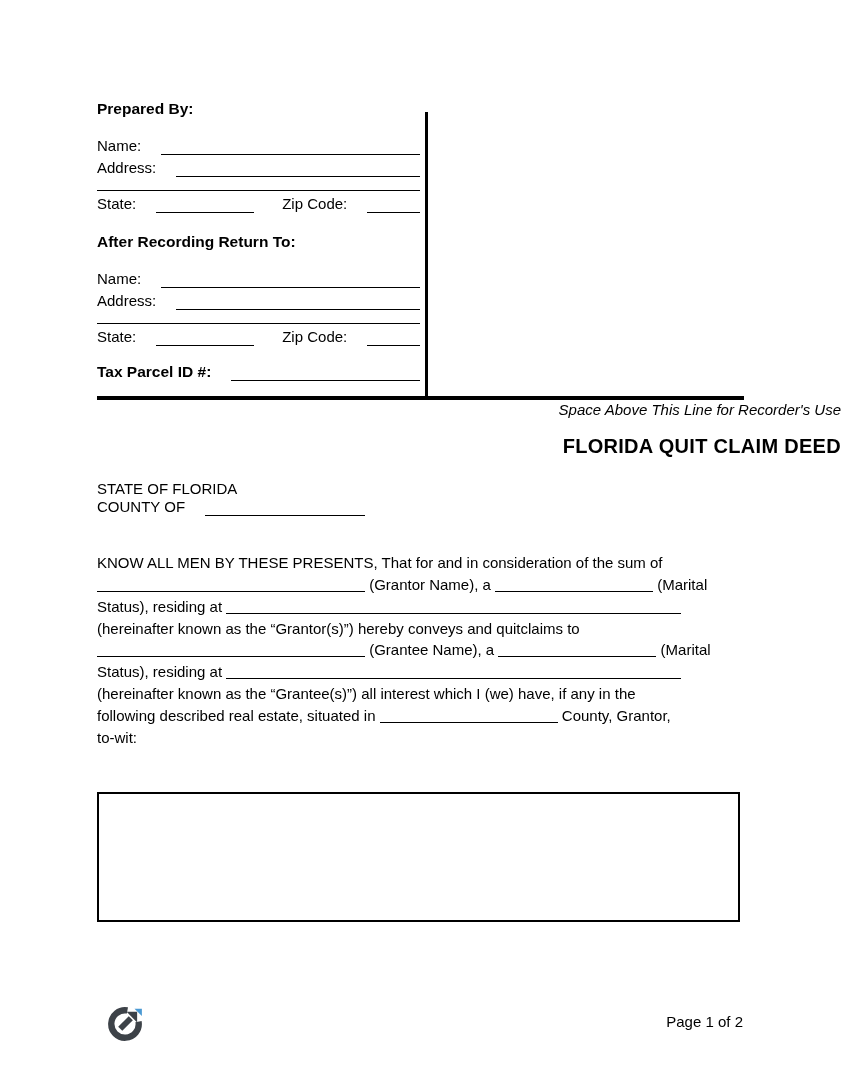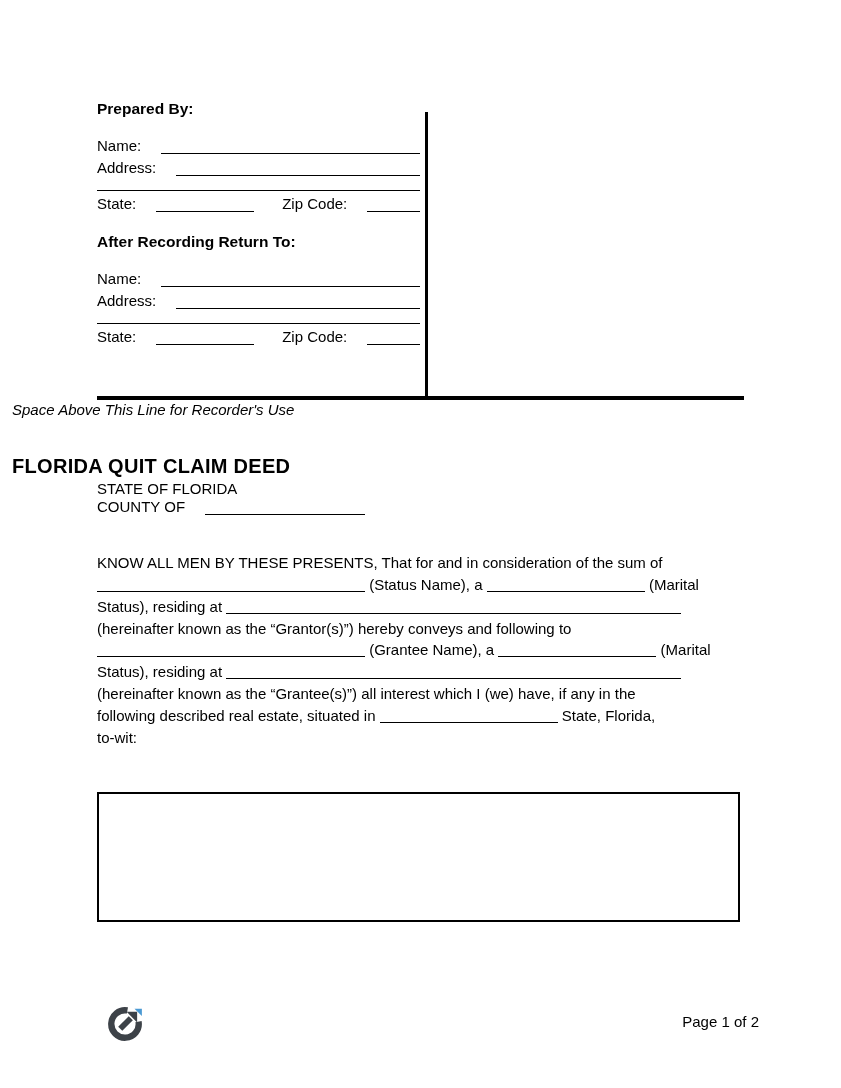--- a/index.html
+++ b/index.html
@@ -3,35 +3,35 @@
 <meta charset="utf-8">
 <style>
   html,body { margin:0; padding:0; background:#ffffff; }
   .page {
     position:relative; width:841px; height:1088px; background:#ffffff;
     font-family:"Liberation Sans", sans-serif; color:#000; overflow:hidden;
   }
   .abs { position:absolute; }
   .bold { font-weight:bold; font-size:15.5px; }
   .txt { font-size:15px; }
-  .row { display:flex; align-items:flex-end; gap:20px; height:17px; font-size:15px; }
+  .row { display:flex; align-items:flex-start; gap:20px; height:17px; font-size:15px; }
   .lab { white-space:nowrap; }
   .blank { border-bottom:1.5px solid #000; }
   .grow { flex:1 1 auto; height:100%; }
   .bfix { height:100%; }
   .vline { background:#000; }
   .hrule { background:#000; }
-  .center { left:12px; right:0; text-align:left; }
+  .center { left:12px; right:0; text-align:right; }
   .italic { font-style:italic; }
   .body-par { font-size:15px; }
   .bline { height:21.85px; white-space:nowrap; }
   .ib { display:inline-block; height:15px; vertical-align:-2px; border-bottom:1.5px solid #000; }
   .legal-box { border:2px solid #000; background:#fff; }
   .note { font-weight:bold; font-style:italic; font-size:15px; }
-  .title { font-weight:bold; font-size:20px; letter-spacing:0.3px;margin-top:20px; }
+  .title { font-weight:bold; font-size:20px; letter-spacing:0.3px; }
   .footer-label { font-size:15px; }
 </style>
 </head>
 <body>
 
 <div class="page">
 
   <div class="abs bold" style="left:97px;top:100px">Prepared By:</div>
 
   <div class="abs row" style="left:97px;top:137px;width:323px">
@@ -67,51 +67,55 @@
 
   <div class="abs blank" style="left:97px;top:309px;width:323px;height:14px"></div>
 
   <div class="abs row" style="left:97px;top:328px;width:323px">
     <span class="lab">State:</span>
     <span class="blank bfix" style="width:98px"></span>
     <span class="lab" style="margin-left:8px">Zip Code:</span>
     <span class="blank grow"></span>
   </div>
 
+  <div class="abs row" style="left:97px;top:363px;width:323px">
+    <span class="lab bold" style="font-size:15.5px">Tax Parcel ID #:</span>
+    <span class="blank bfix" style="width:215px"></span>
+  </div>
 
   <div class="abs vline" style="left:425px;top:112px;width:3px;height:284px"></div>
   <div class="abs hrule" style="left:97px;top:396px;width:647px;height:4px"></div>
 
   <div class="abs center italic txt" style="top:401px">Space Above This Line for Recorder's Use</div>
 
   <div class="abs center title" style="top:435px">FLORIDA QUIT CLAIM DEED</div>
 
   <div class="abs txt" style="left:97px;top:480px">STATE OF FLORIDA</div>
   <div class="abs row" style="left:97px;top:498px;width:268px">
     <span class="lab">COUNTY OF </span>
     <span class="blank grow"></span>
   </div>
 
   <div class="abs body-par" style="left:97px;top:554px;width:647px">
     <div class="bline"><span>KNOW ALL MEN BY THESE PRESENTS, That for and in consideration of the sum of</span></div>
-    <div class="bline"><span class="ib" style="width:268px"></span><span> (Status Name), a </span><span class="ib" style="width:158px"></span><span> (Marital</span></div>
+    <div class="bline"><span class="ib" style="width:268px"></span><span> (Grantor Name), a </span><span class="ib" style="width:158px"></span><span> (Marital</span></div>
     <div class="bline"><span>Status), residing at </span><span class="ib" style="width:455px"></span></div>
-    <div class="bline"><span>(hereinafter known as the “Grantor(s)”) hereby conveys and following to</span></div>
+    <div class="bline"><span>(hereinafter known as the “Grantor(s)”) hereby conveys and quitclaims to</span></div>
     <div class="bline"><span class="ib" style="width:268px"></span><span> (Grantee Name), a </span><span class="ib" style="width:158px"></span><span> (Marital</span></div>
     <div class="bline"><span>Status), residing at </span><span class="ib" style="width:455px"></span></div>
     <div class="bline"><span>(hereinafter known as the “Grantee(s)”) all interest which I (we) have, if any in the</span></div>
-    <div class="bline"><span>following described real estate, situated in </span><span class="ib" style="width:178px"></span><span> State, Florida,</span></div>
+    <div class="bline"><span>following described real estate, situated in </span><span class="ib" style="width:178px"></span><span> County, Grantor,</span></div>
     <div class="bline"><span>to-wit:</span></div>
   </div>
 
   <div class="abs legal-box" style="left:97px;top:792px;width:639px;height:126px"></div>
 
   <div class="abs" style="left:106px;top:1005px;width:38px;height:38px">
     <svg width="38" height="38" viewBox="0 0 36 36">
       <path d="M20.3 5.2 A13 13 0 1 0 30.8 15.7" fill="none" stroke="#3d4248" stroke-width="6"></path>
       <polygon points="27,3.5 34,3.5 34,10.5" fill="#4a99d3"></polygon>
       <line x1="13.5" y1="22.5" x2="23.5" y2="12.5" stroke="#3d4248" stroke-width="5.5"></line>
       <polygon points="29.5,6.5 19.5,6.5 29.5,16.5" fill="#3d4248"></polygon>
     </svg>
   </div>
-  <div class="abs footer-label" style="right:82px;top:1013px">Page 1 of 2</div>
+  <div class="abs footer-label" style="right:98px;top:1013px">Page 1 of 2</div>
 
 </div>
 
 </body></html>

